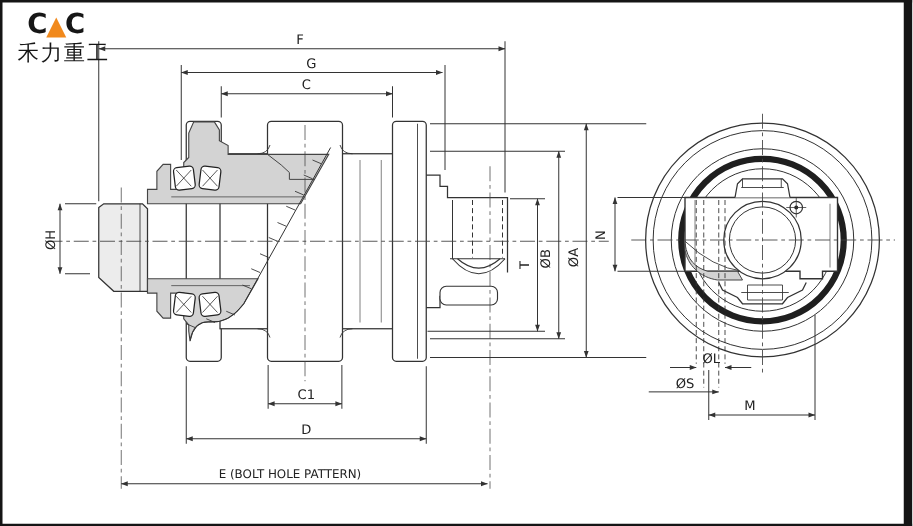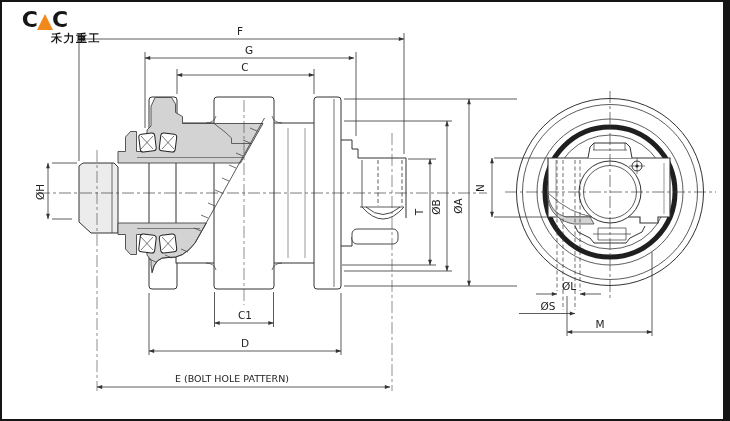--- a/index.html
+++ b/index.html
@@ -8,21 +8,21 @@
   .frame{position:absolute;background:#151515;z-index:30;}
   .frame-t{left:0;top:0;width:730px;height:2px;}
   .frame-l{left:0;top:0;width:2px;height:421px;}
   .frame-b{left:0;bottom:0;width:730px;height:2px;}
   .frame-r{right:0;top:0;width:7px;height:421px;}
   .logo{position:absolute;left:14px;top:9px;width:62px;text-align:center;z-index:20;}
   .brand{font-weight:800;font-size:22px;line-height:22px;color:#161616;letter-spacing:0px;
          display:flex;align-items:flex-end;justify-content:center;}
   .tri{display:inline-block;width:0;height:0;border-left:8px solid transparent;
        border-right:8px solid transparent;border-bottom:16px solid #f1891c;margin:0 -1px 1px -1px;}
-  .sub{font-weight:700;font-size:11px;letter-spacing:1.5px;color:#161616;margin-top:0px;white-space:nowrap;margin-left:37px;}
+  .sub{font-weight:400;font-size:17px;letter-spacing:1.5px;color:#161616;margin-top:0px;white-space:nowrap;}
   svg{position:absolute;left:0;top:0;}
   .dim{font-size:10.5px;fill:#222;text-anchor:middle;}
   .dimsmall{font-size:9.5px;fill:#222;text-anchor:middle;}
 </style>
 </head>
 <body>
 
 <div class="canvas">
 
   <div class="logo">

